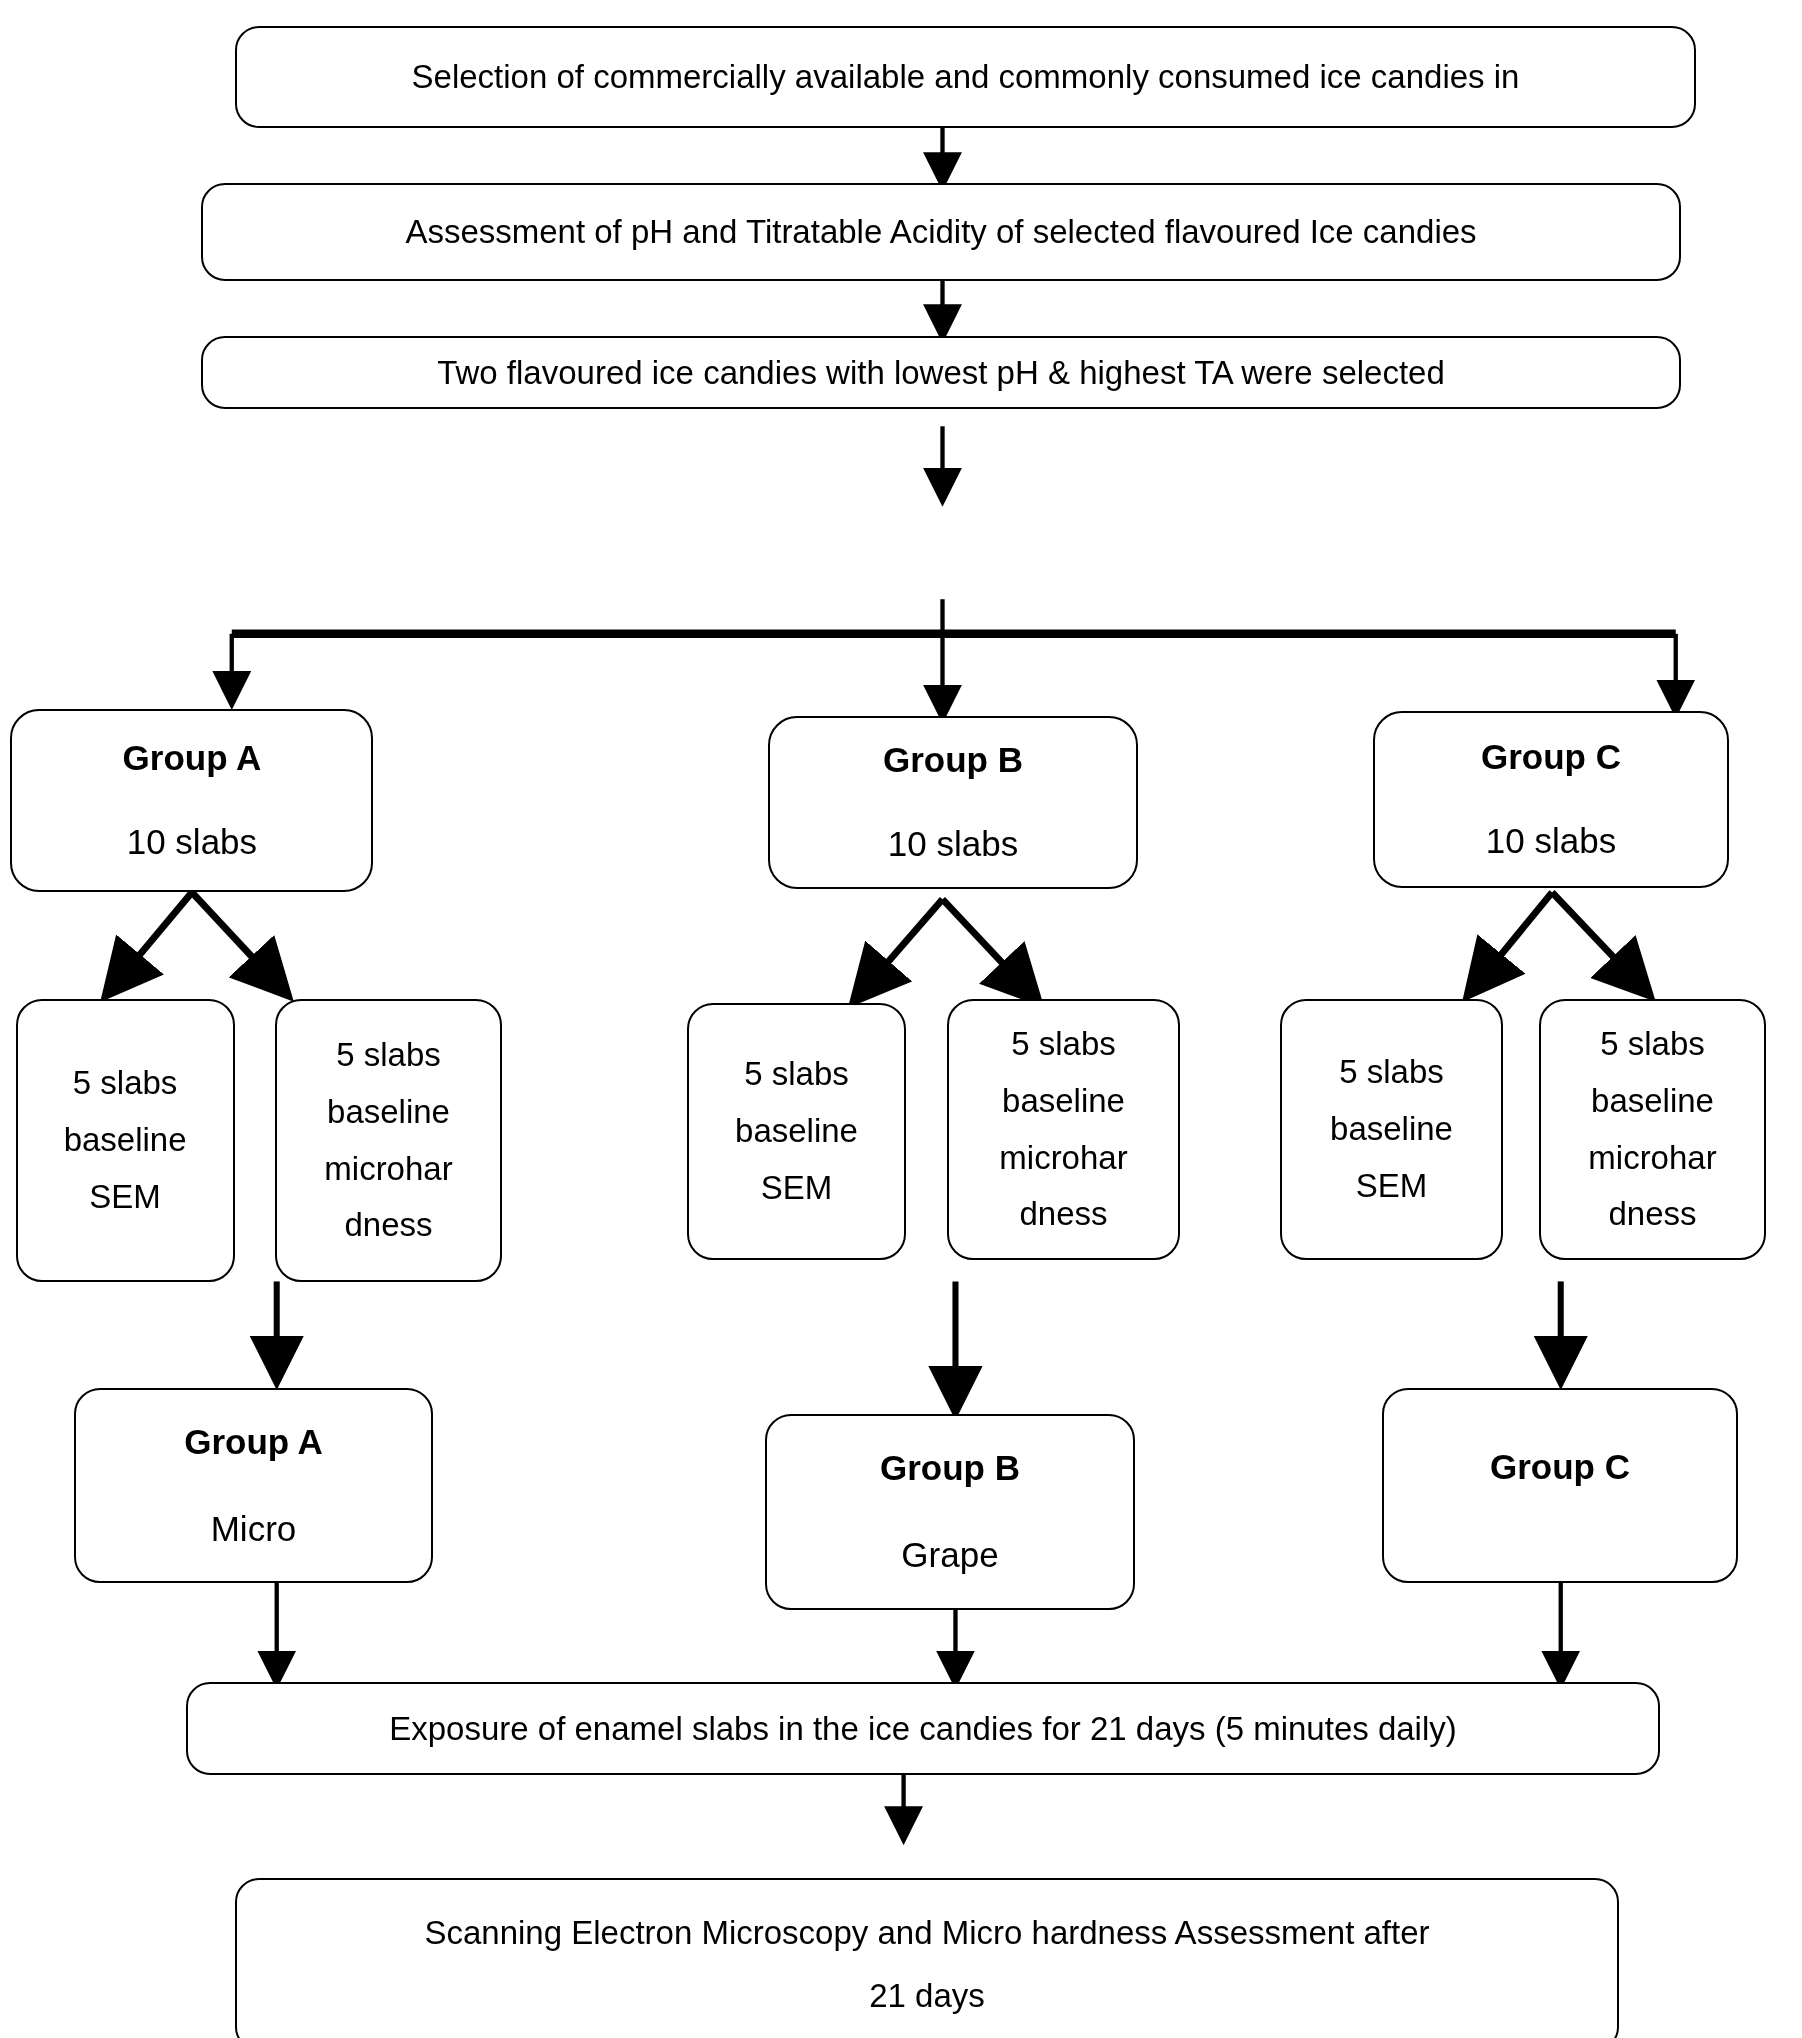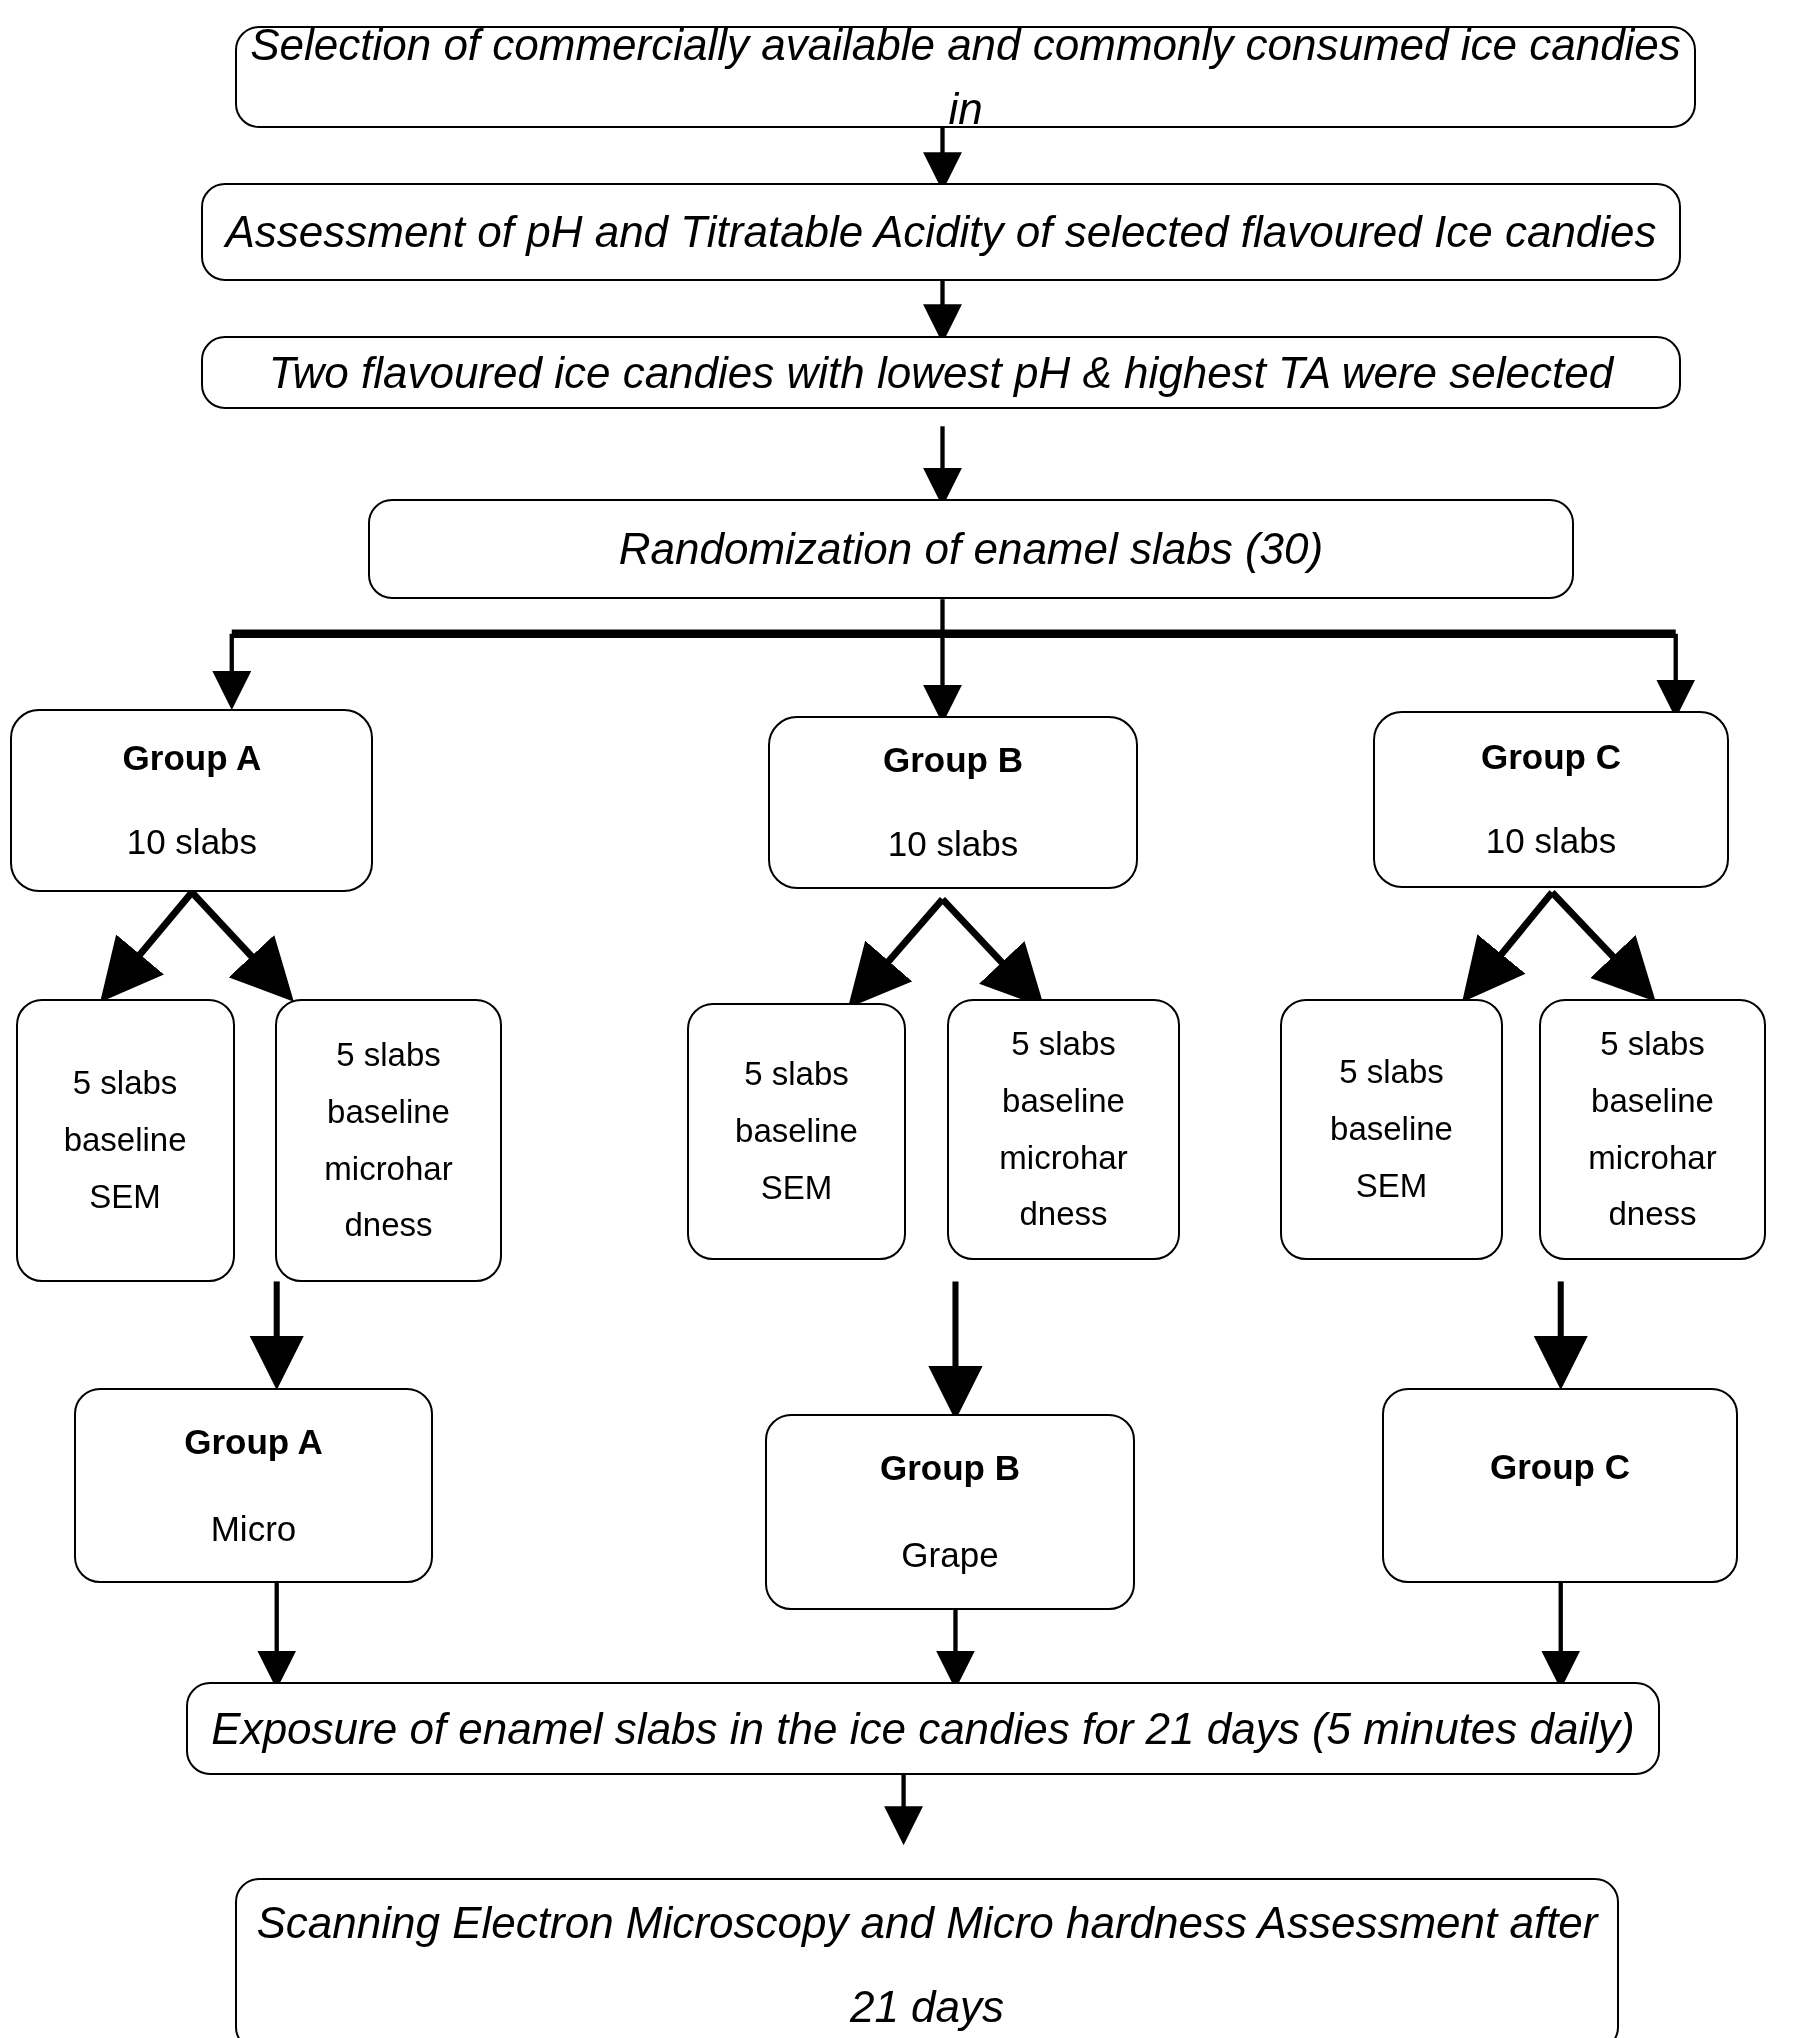--- a/index.html
+++ b/index.html
@@ -38,22 +38,21 @@
     text-align: center;
     line-height: 1.45;
   }
   .node .line {
     display: block;
     width: 100%;
     padding: 0 8.6px;
     box-sizing: border-box;
   }
   .wide-node {
-    font-size: 44px;
-    font-style: italic;
+    font-size: 33px;
   }
   .wide-node.two-line {
     line-height: 1.9;
   }
   .group-node {
     font-size: 35px;
     border-radius: 29px;
   }
   .group-node .title {
     font-weight: bold;
@@ -125,23 +124,20 @@
   </div>
 
   <div class="node wide-node" style="left:201px; top:183px; width:1480px; height:98px;">
     <span class="line">Assessment of pH and Titratable Acidity of selected flavoured Ice candies</span>
   </div>
 
   <div class="node wide-node" style="left:201px; top:336px; width:1480px; height:73px;">
     <span class="line">Two flavoured ice candies with lowest pH &amp; highest TA were selected</span>
   </div>
 
-  <div class="node wide-node" style="left:368px; top:499px; width:1206px; height:100px;">
-    <span class="line">Randomization of enamel slabs (30)</span>
-  </div>
 
   <div class="node group-node" style="left:10.4px; top:709px; width:363px; height:183px;">
     <span class="line title">Group A</span>
     <span class="line">10 slabs</span>
   </div>
 
   <div class="node group-node" style="left:768px; top:716px; width:370px; height:173px;">
     <span class="line title">Group B</span>
     <span class="line">10 slabs</span>
   </div>

